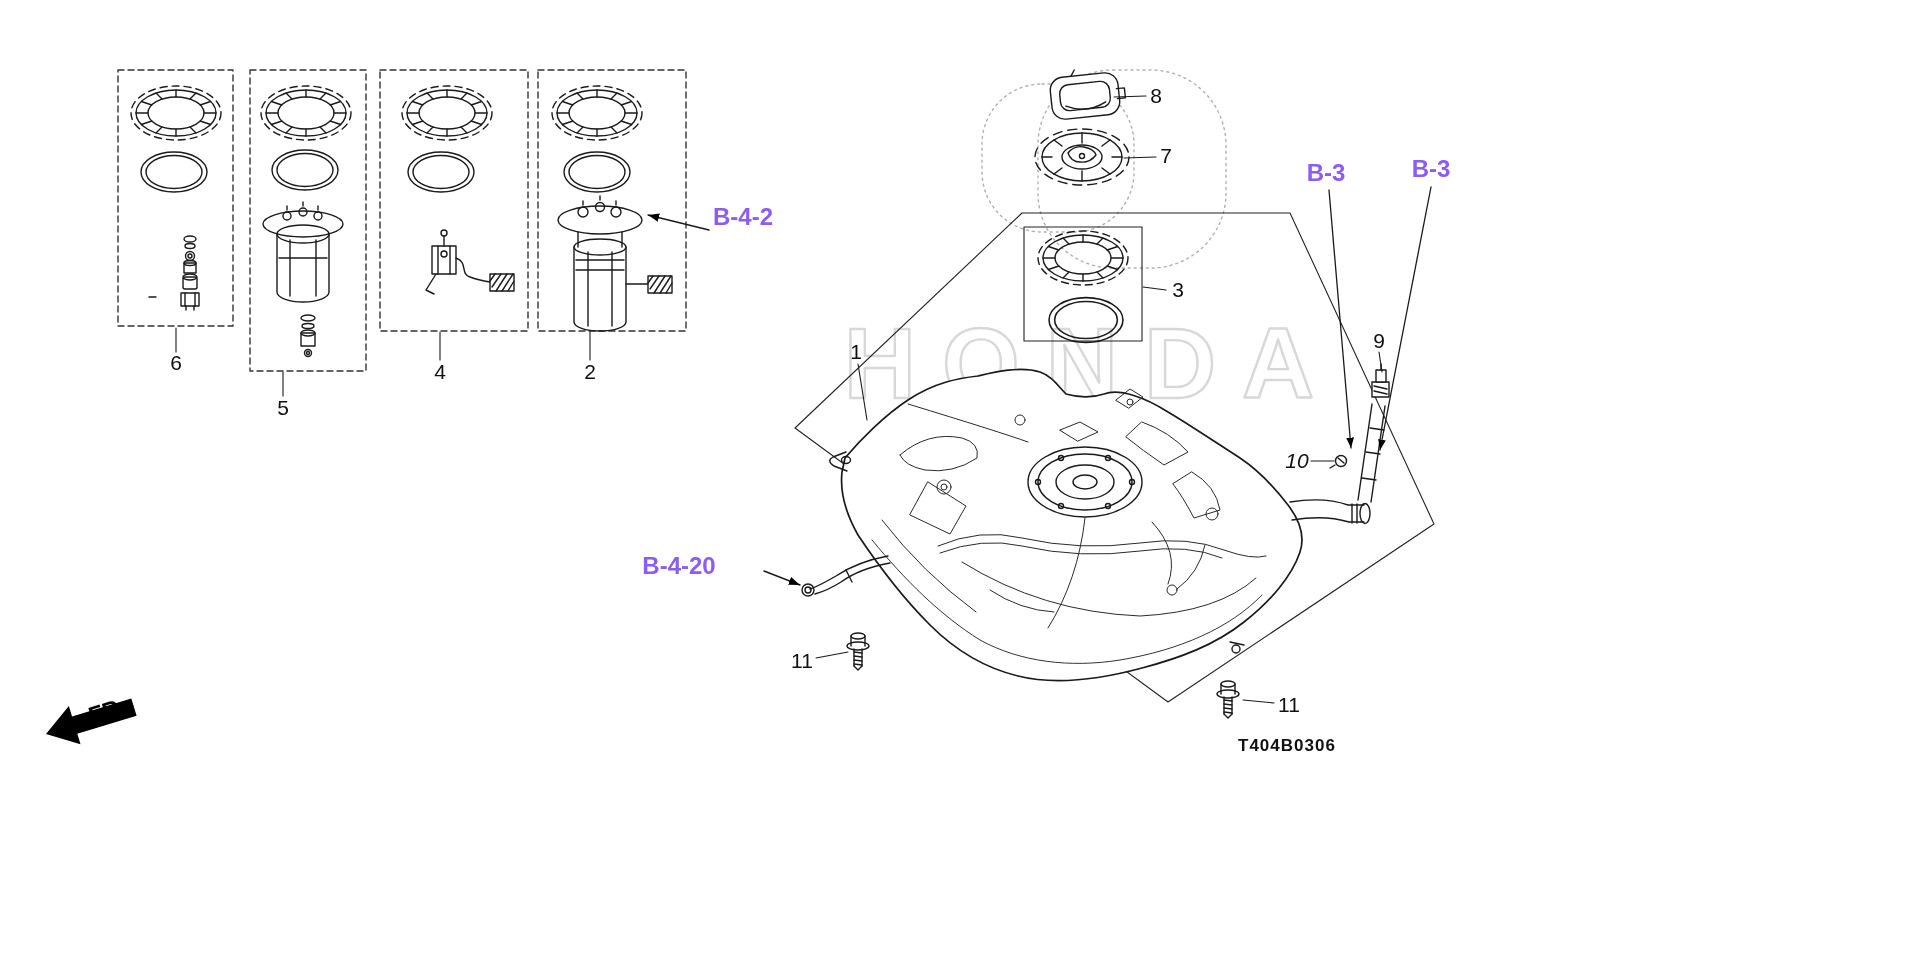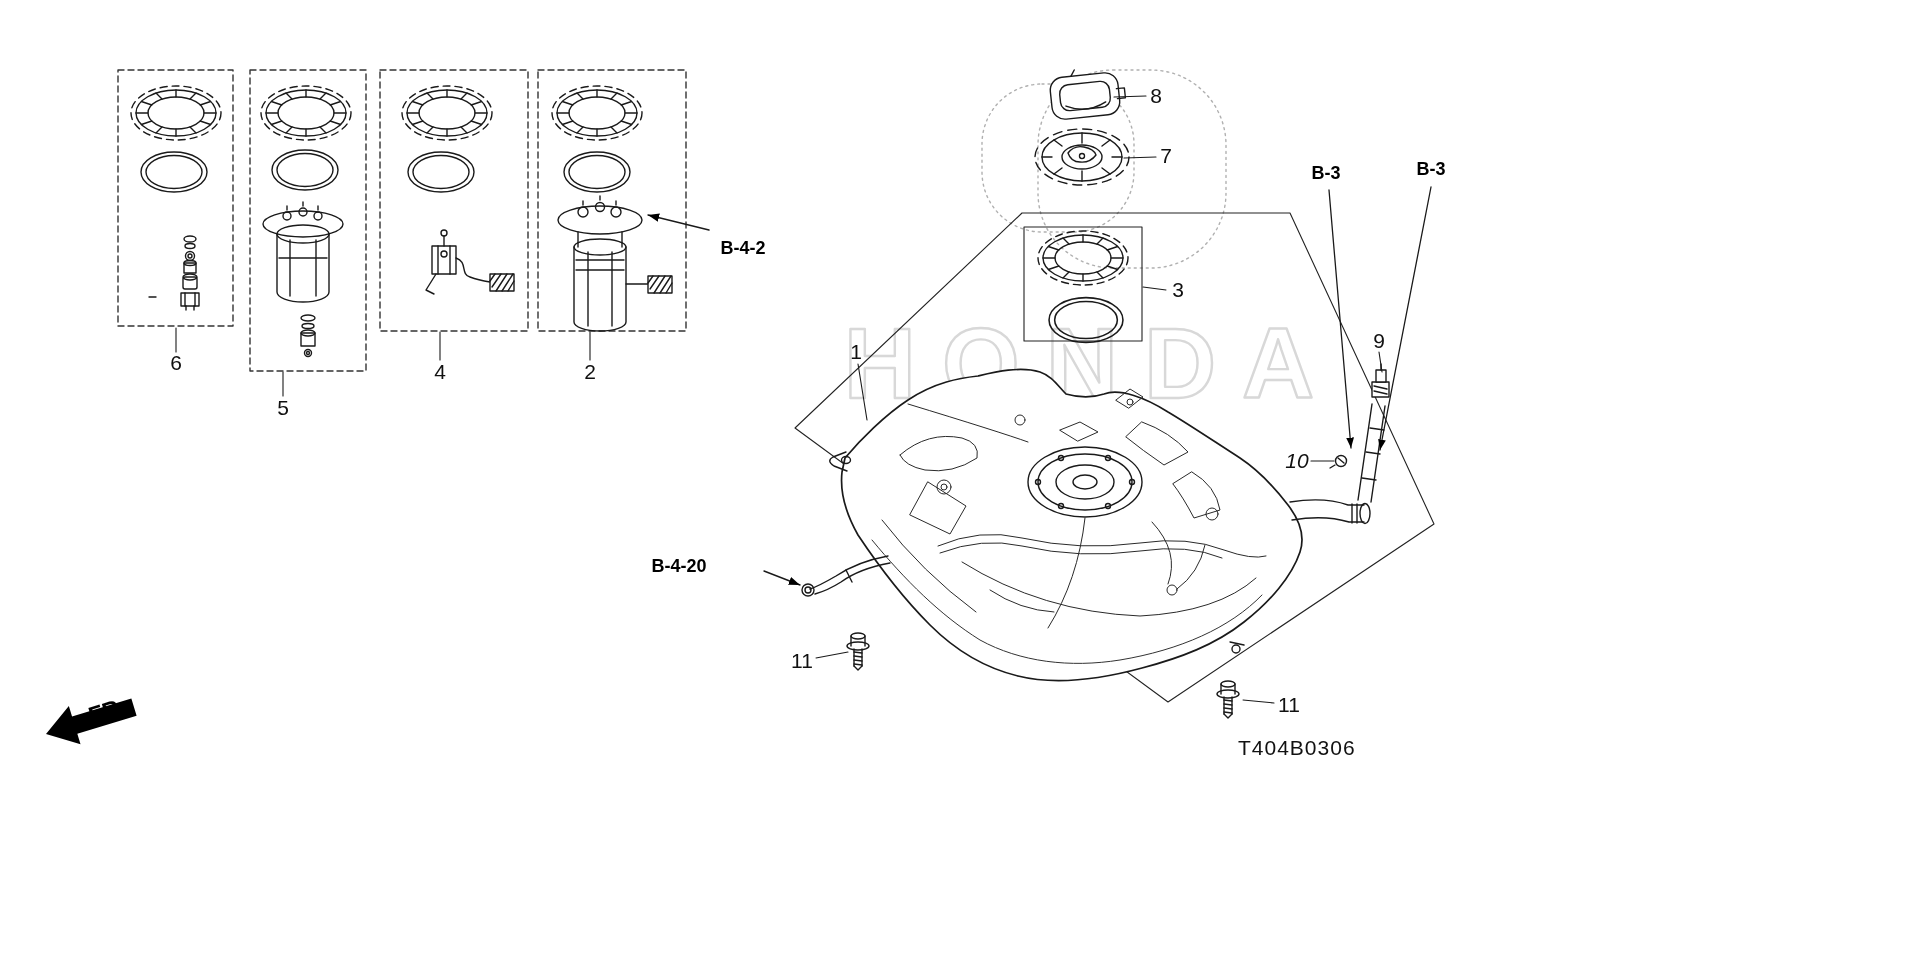--- a/index.html
+++ b/index.html
@@ -7,25 +7,25 @@
     position:relative; width:1920px; height:960px; background:#ffffff;
     font-family:"Liberation Sans", sans-serif; overflow:hidden;
   }
   .stage svg { position:absolute; left:0; top:0; }
   .lbl {
     position:absolute; transform:translate(-50%,-50%);
     font-size:21px; color:#101010; white-space:nowrap;
   }
   .ref {
     position:absolute; transform:translate(-50%,-50%);
-    font-size:18px; font-weight:bold; color:#000000; white-space:nowrap;text-align:center;
+    font-size:24px; font-weight:bold; color:#8b5cf6; white-space:nowrap;text-align:center;
   }
   .code {
     position:absolute; left:1238px; top:736px;
-    font-size:21px; font-weight:normal; color:#111; letter-spacing:1px;
+    font-size:17px; font-weight:bold; color:#111; letter-spacing:1px;
   }
   .fr {
     position:absolute; left:107px; top:711px;
     transform:translate(-50%,-50%) rotate(-17deg);
     font-size:23px; font-weight:bold; color:#000;
   }
 </style>
 </head>
 <body>
 
@@ -263,21 +263,21 @@
     <g transform="translate(46,734) rotate(-17)">
       <polygon points="0,0 30,-20 30,-9 92,-9 92,9 30,9 30,20" fill="#000" stroke="none"></polygon>
     </g>
   </g>
 </svg>
 
 <div class="lbl" style="left:176px; top:363px;">6</div>
 <div class="lbl" style="left:283px; top:408px;">5</div>
 <div class="lbl" style="left:440px; top:372px;">4</div>
 <div class="lbl" style="left:590px; top:372px;">2</div>
-<div class="ref" style="left:743px; top:248px;">B-4-2</div>
+<div class="ref" style="left:743px; top:217px;">B-4-2</div>
 
 <div class="lbl" style="left:1156px; top:96px;">8</div>
 <div class="lbl" style="left:1166px; top:156px;">7</div>
 <div class="lbl" style="left:1178px; top:290px;">3</div>
 <div class="lbl" style="left:856px;  top:352px;">1</div>
 <div class="ref" style="left:1326px; top:173px;">B-3</div>
 <div class="ref" style="left:1431px; top:169px;">B-3</div>
 <div class="lbl" style="left:1379px; top:341px;">9</div>
 <div class="lbl" style="left:1297px; top:461px;font-style:italic;">10</div>
 <div class="ref" style="left:679px;  top:566px;">B-4-20</div>

